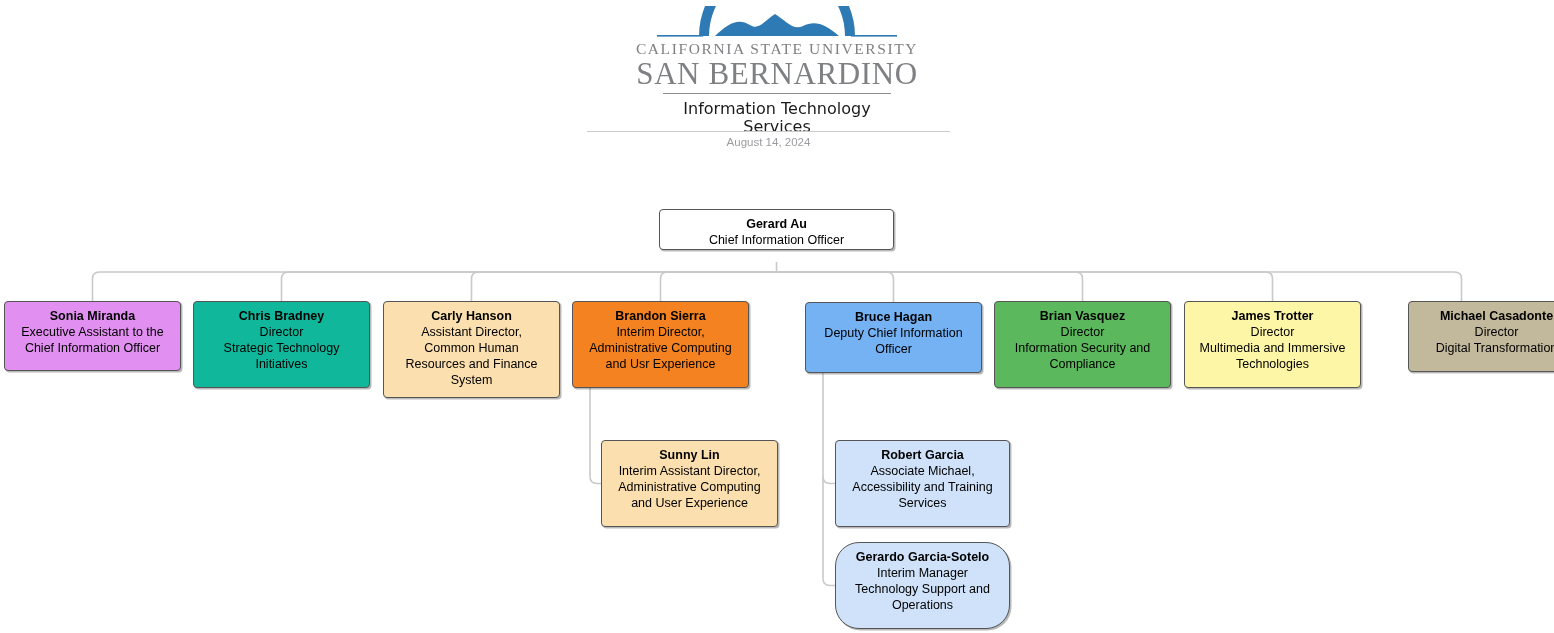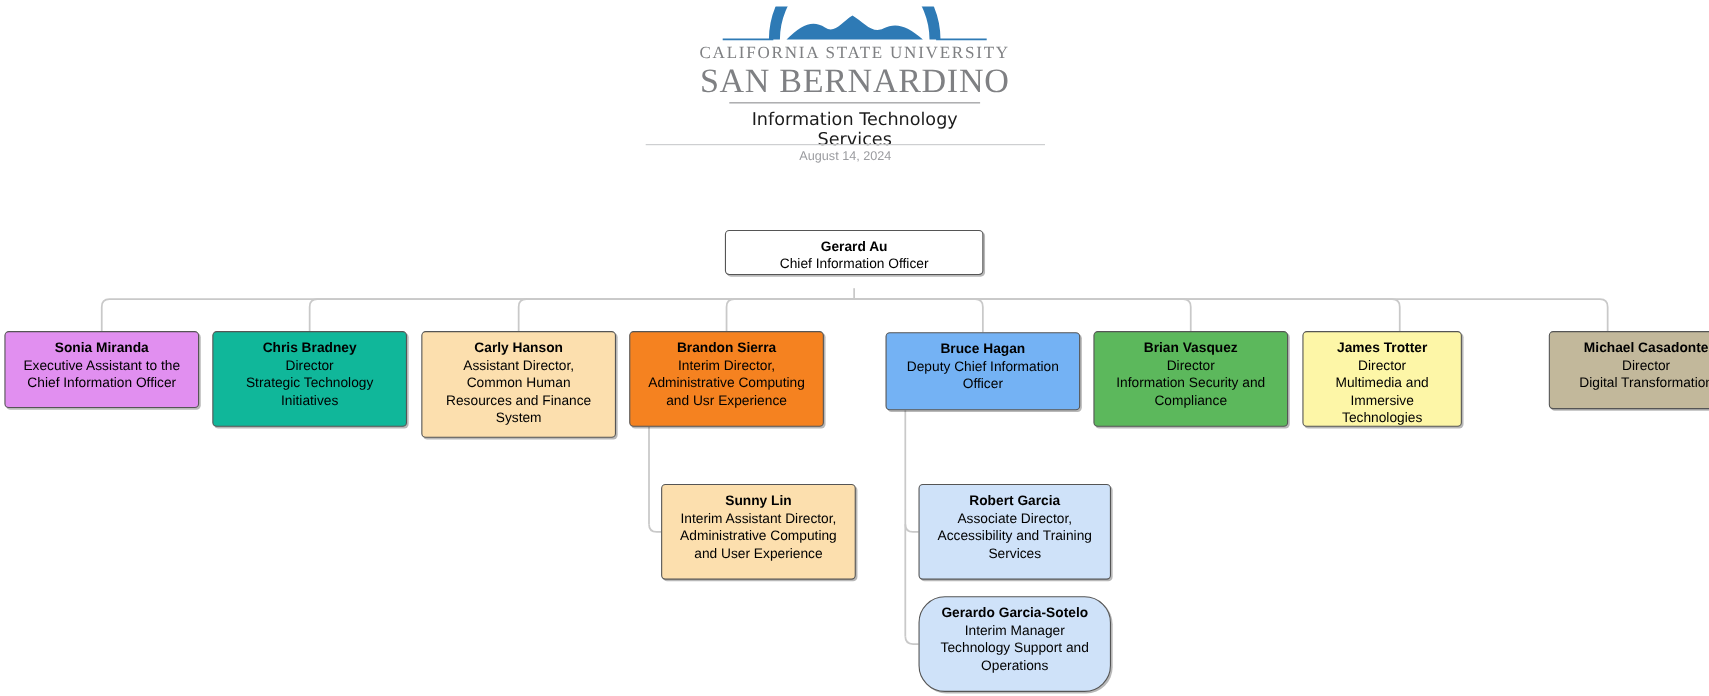--- a/index.html
+++ b/index.html
@@ -205,40 +205,40 @@
       <span class="nm">Bruce Hagan</span>
       <span class="ttl">Deputy Chief Information
 Officer</span>
     </div>
     <div class="node" style="left: 994px; top: 301px; width: 177px; height: 87px; background: rgb(92, 184, 92); border-color: rgb(85, 85, 85);">
       <span class="nm">Brian Vasquez</span>
       <span class="ttl">Director
 Information Security and
 Compliance</span>
     </div>
-    <div class="node" style="left: 1184px; top: 301px; width: 145px; height: 87px; background: rgb(253, 246, 167); border-color: rgb(85, 85, 85);">
+    <div class="node" style="left: 1184px; top: 301px; width: 177px; height: 87px; background: rgb(253, 246, 167); border-color: rgb(85, 85, 85);">
       <span class="nm">James Trotter</span>
       <span class="ttl">Director
 Multimedia and Immersive
 Technologies</span>
     </div>
     <div class="node" style="left: 1373px; top: 301px; width: 177px; height: 71px; background: rgb(194, 184, 155); border-color: rgb(85, 85, 85); margin-left: 35px;">
       <span class="nm">Michael Casadonte</span>
       <span class="ttl">Director
 Digital Transformation</span>
     </div>
     <div class="node" style="left: 601px; top: 440px; width: 177px; height: 87px; background: rgb(252, 223, 174); border-color: rgb(85, 85, 85);">
       <span class="nm">Sunny Lin</span>
       <span class="ttl">Interim Assistant Director,
 Administrative Computing
 and User Experience</span>
     </div>
     <div class="node" style="left: 835px; top: 440px; width: 175px; height: 87px; background: rgb(207, 226, 249); border-color: rgb(85, 85, 85);">
       <span class="nm">Robert Garcia</span>
-      <span class="ttl">Associate Director,
+      <span class="ttl">Associate Michael,
 Accessibility and Training
 Services</span>
     </div>
     <div class="node" style="left: 835px; top: 542px; width: 175px; height: 87px; background: rgb(207, 226, 249); border-color: rgb(85, 85, 85); border-radius: 24px;">
       <span class="nm">Gerardo Garcia-Sotelo</span>
       <span class="ttl">Interim Manager
 Technology Support and
 Operations</span>
     </div>
   </div>

